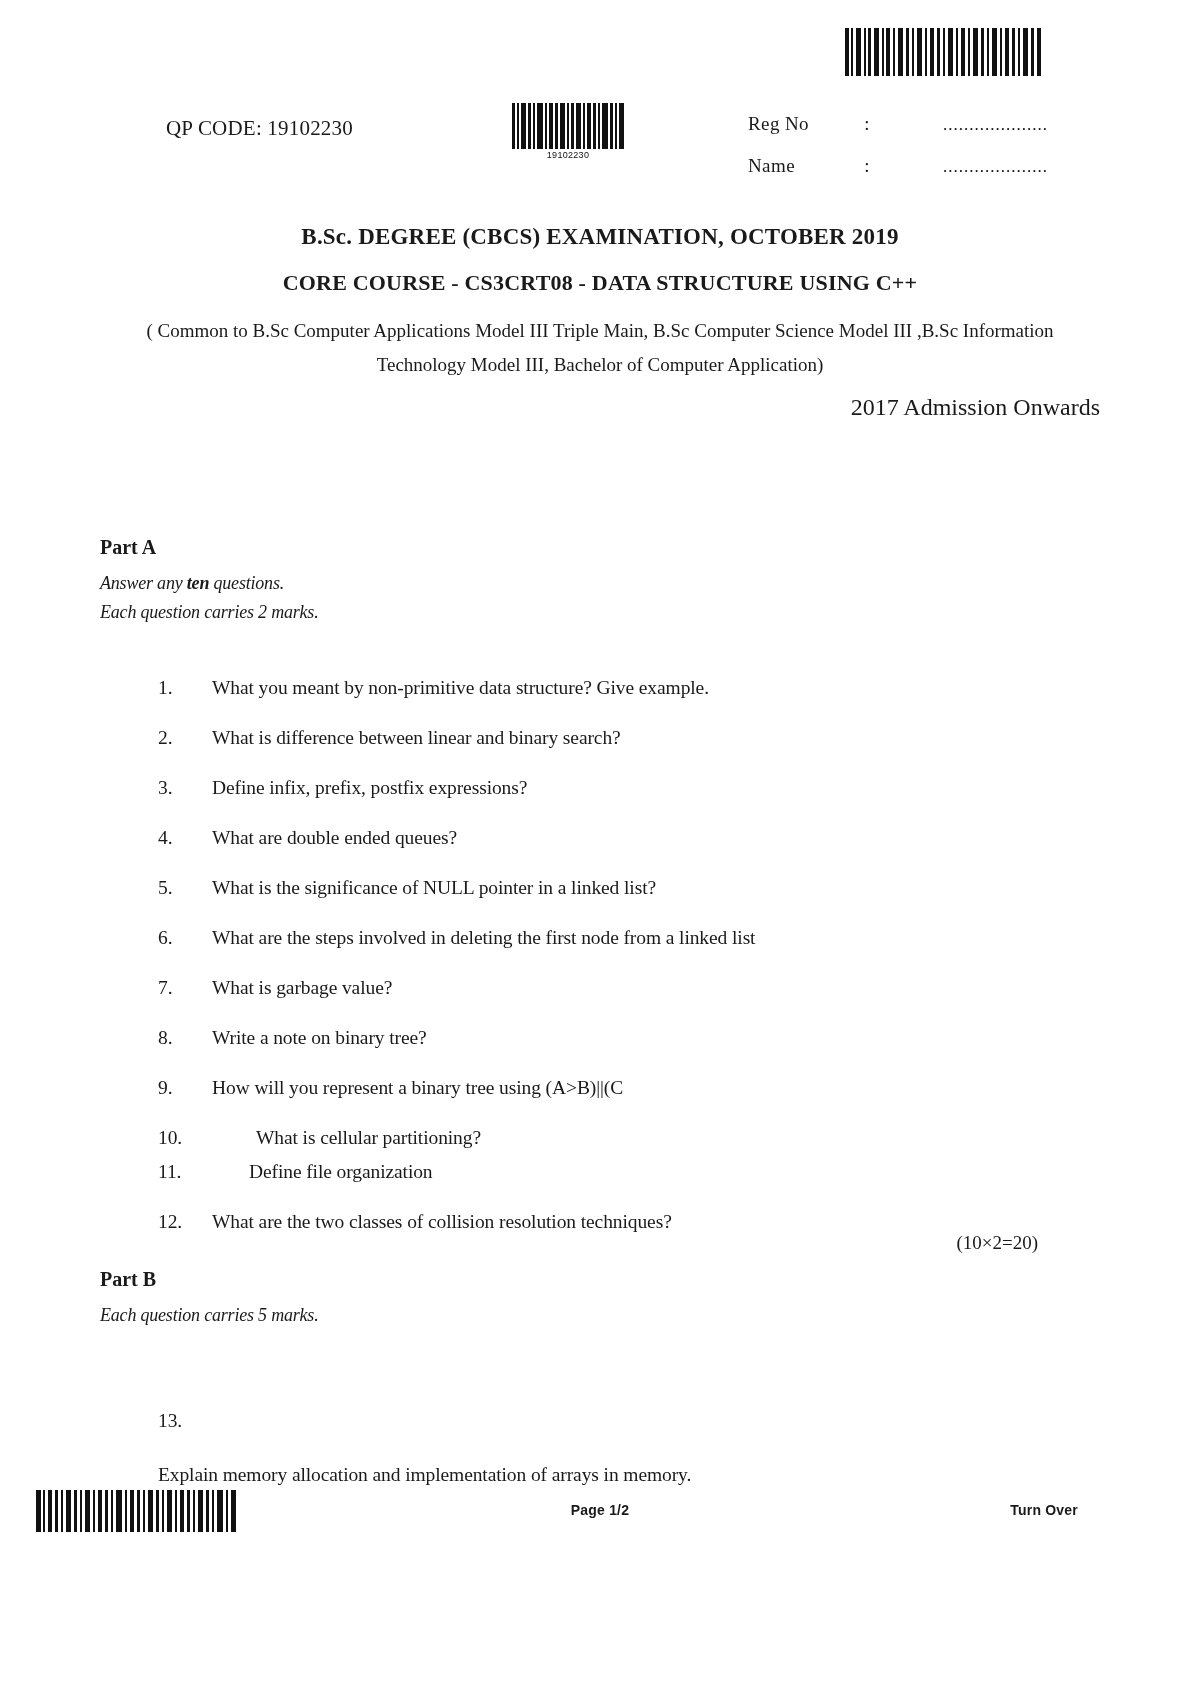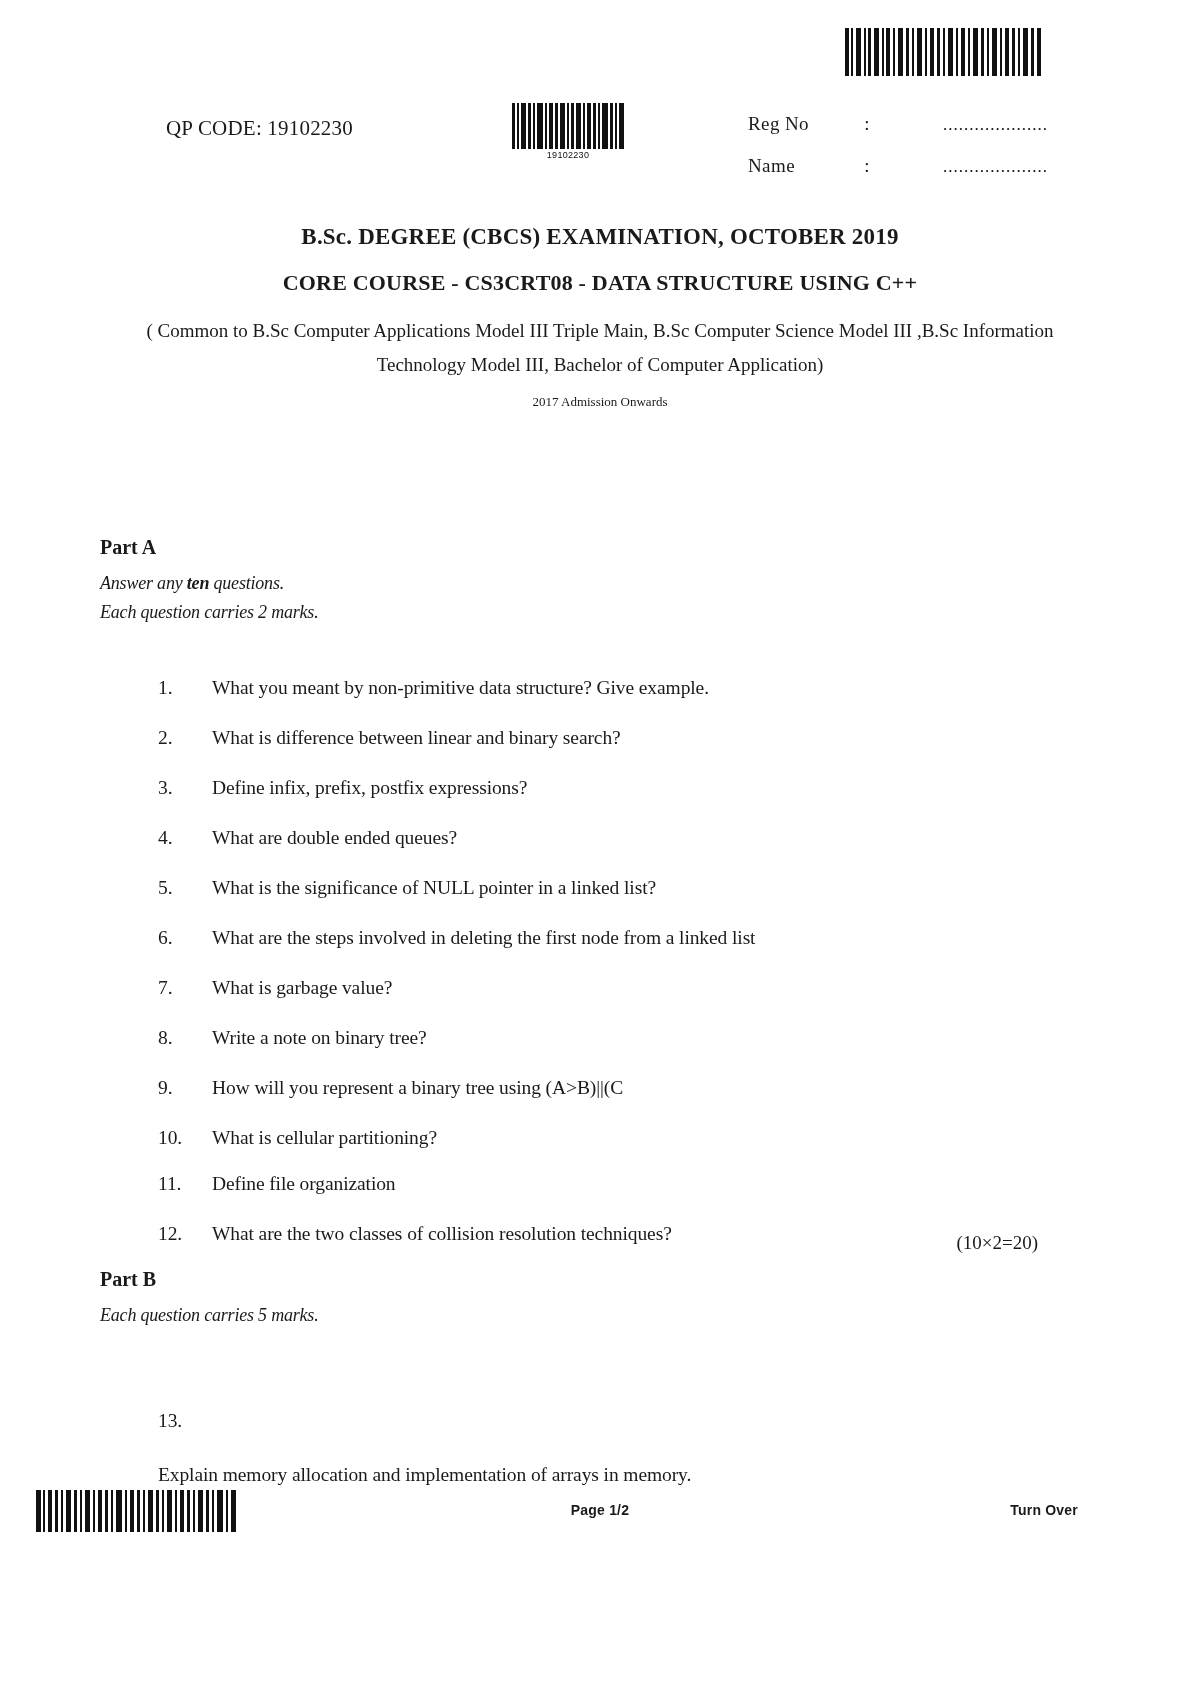--- a/index.html
+++ b/index.html
@@ -119,22 +119,23 @@
     letter-spacing: 0.2px;
     margin-bottom: 18px;
   }
   .t-common {
     font-size: 19px;
     line-height: 34px;
     margin-bottom: 12px;
     padding: 0 45px;
   }
   .t-adm {
-    font-size: 13px;
+    font-size: 24px;
     margin-bottom: 8px;
+    text-align: right;
   }
   .t-code {
     font-size: 19px;
   }
 
   
   .marks-row {
     position: absolute;
     top: 498px;
     left: 158px;
@@ -387,25 +388,25 @@
         <span class="qtext">What is garbage value?</span>
       </div>
       <div class="qrow" style="margin-bottom: 28px;">
         <span class="qnum">8.</span>
         <span class="qtext">Write a note on binary tree?</span>
       </div>
       <div class="qrow" style="margin-bottom: 28px;">
         <span class="qnum">9.</span>
         <span class="qtext">How will you represent a binary tree using (A&gt;B)||(C</span>
       </div>
-      <div class="qrow" style="margin-bottom: 24px;">
+      <div class="qrow" style="margin-bottom: 12px; gap: 44px;">
         <span class="qnum">10.</span>
         <span class="qtext">What is cellular partitioning?</span>
       </div>
-      <div class="qrow" style="margin-bottom: 28px;">
+      <div class="qrow" style="margin-bottom: 28px; gap: 37px;">
         <span class="qnum">11.</span>
         <span class="qtext">Define file organization</span>
       </div>
       <div class="qrow" style="margin-bottom: 16px;">
         <span class="qnum">12.</span>
         <span class="qtext">What are the two classes of collision resolution techniques?</span>
       </div>
     </div>
 
   <div class="marks-note" style="top:1232px;">(10×2=20)</div>

